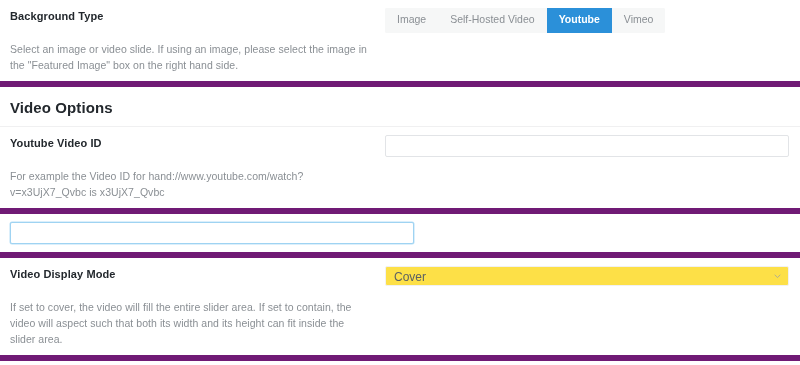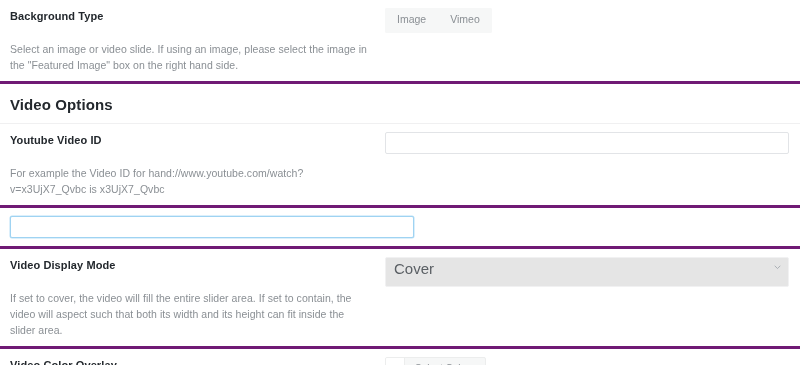--- a/index.html
+++ b/index.html
@@ -19,21 +19,21 @@
   .settings-panel {
     width: 800px;
     box-sizing: border-box;
   }
 
   
   .row {
     display: flex;
     align-items: flex-start;
     box-sizing: border-box;
-    border-bottom: 3px solid #701a75;
+    border-bottom: 6px solid #701a75;
     padding: 8px 10px 8px 10px;
   }
 
   .row-left {
     width: 375px;
     flex: 0 0 375px;
     box-sizing: border-box;
     padding-right: 14px;
   }
   .row-right {
@@ -115,26 +115,26 @@
     box-shadow: 0 0 0 0.5px #b8e0f7;
   }
 
   
   .select-wrap {
     position: relative;
     width: 404px;
   }
   .select-box {
     width: 404px;
-    height: 30px;
+    height: 20px;
     box-sizing: border-box;
     border: 1px solid #f1f1f2;
     border-radius: 2px;
-    background: #e5e5e5;
-    font-size: 15px;
+    background: #fde047;
+    font-size: 12px;
     color: #5a5f64;
     padding: 3px 22px 3px 8px;
     line-height: 15px;
     cursor: pointer;
     user-select: none;
     overflow: hidden;
     white-space: nowrap;
   }
   .select-chevron {
     position: absolute;
@@ -178,20 +178,22 @@
 <div class="settings-panel">
 
   <div class="row">
     <div class="row-left">
       <div class="field-label">Background Type</div>
       <div class="field-desc">Select an image or video slide. If using an image, please select the image in the "Featured Image" box on the right hand side.</div>
     </div>
     <div class="row-right">
       <div class="btn-group">
         <button class="btn-group-item">Image</button>
+        <button class="btn-group-item">Self-Hosted Video</button>
+        <button class="btn-group-item active">Youtube</button>
         <button class="btn-group-item">Vimeo</button>
       </div>
     </div>
   </div>
 
   <div class="row section-heading-row">
     <div class="section-heading">Video Options</div>
   </div>
 
   <div class="row">

